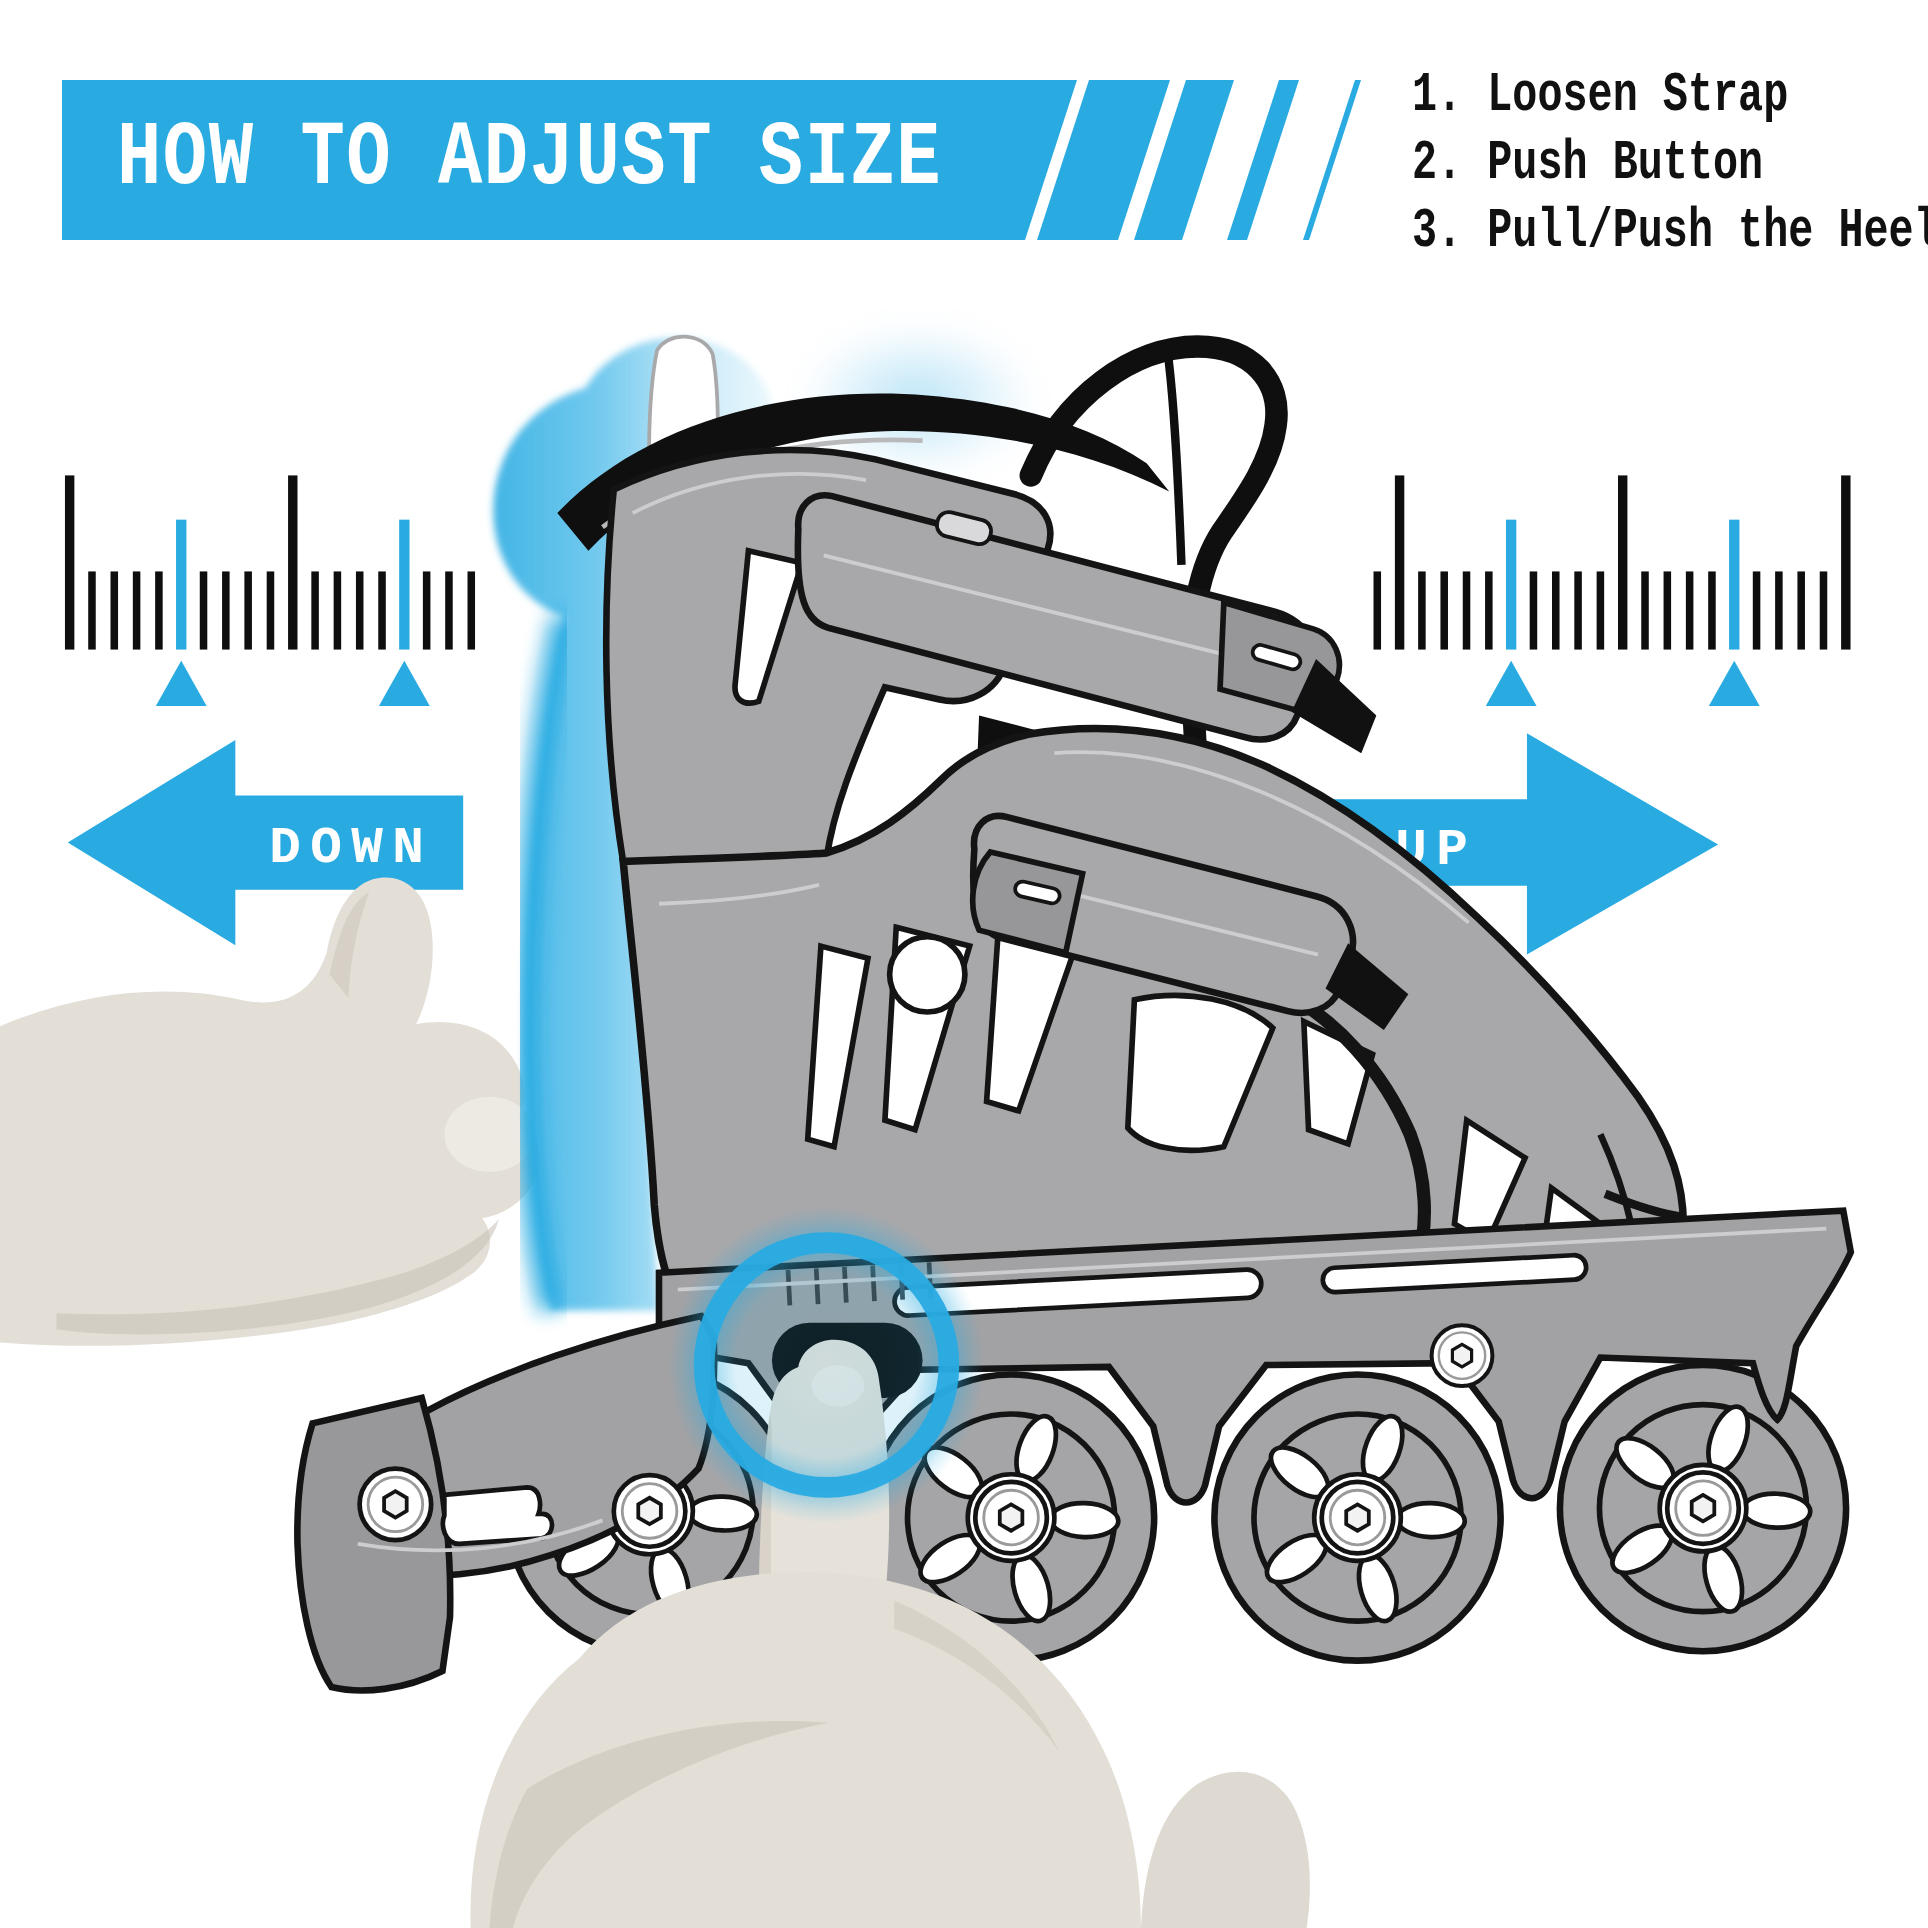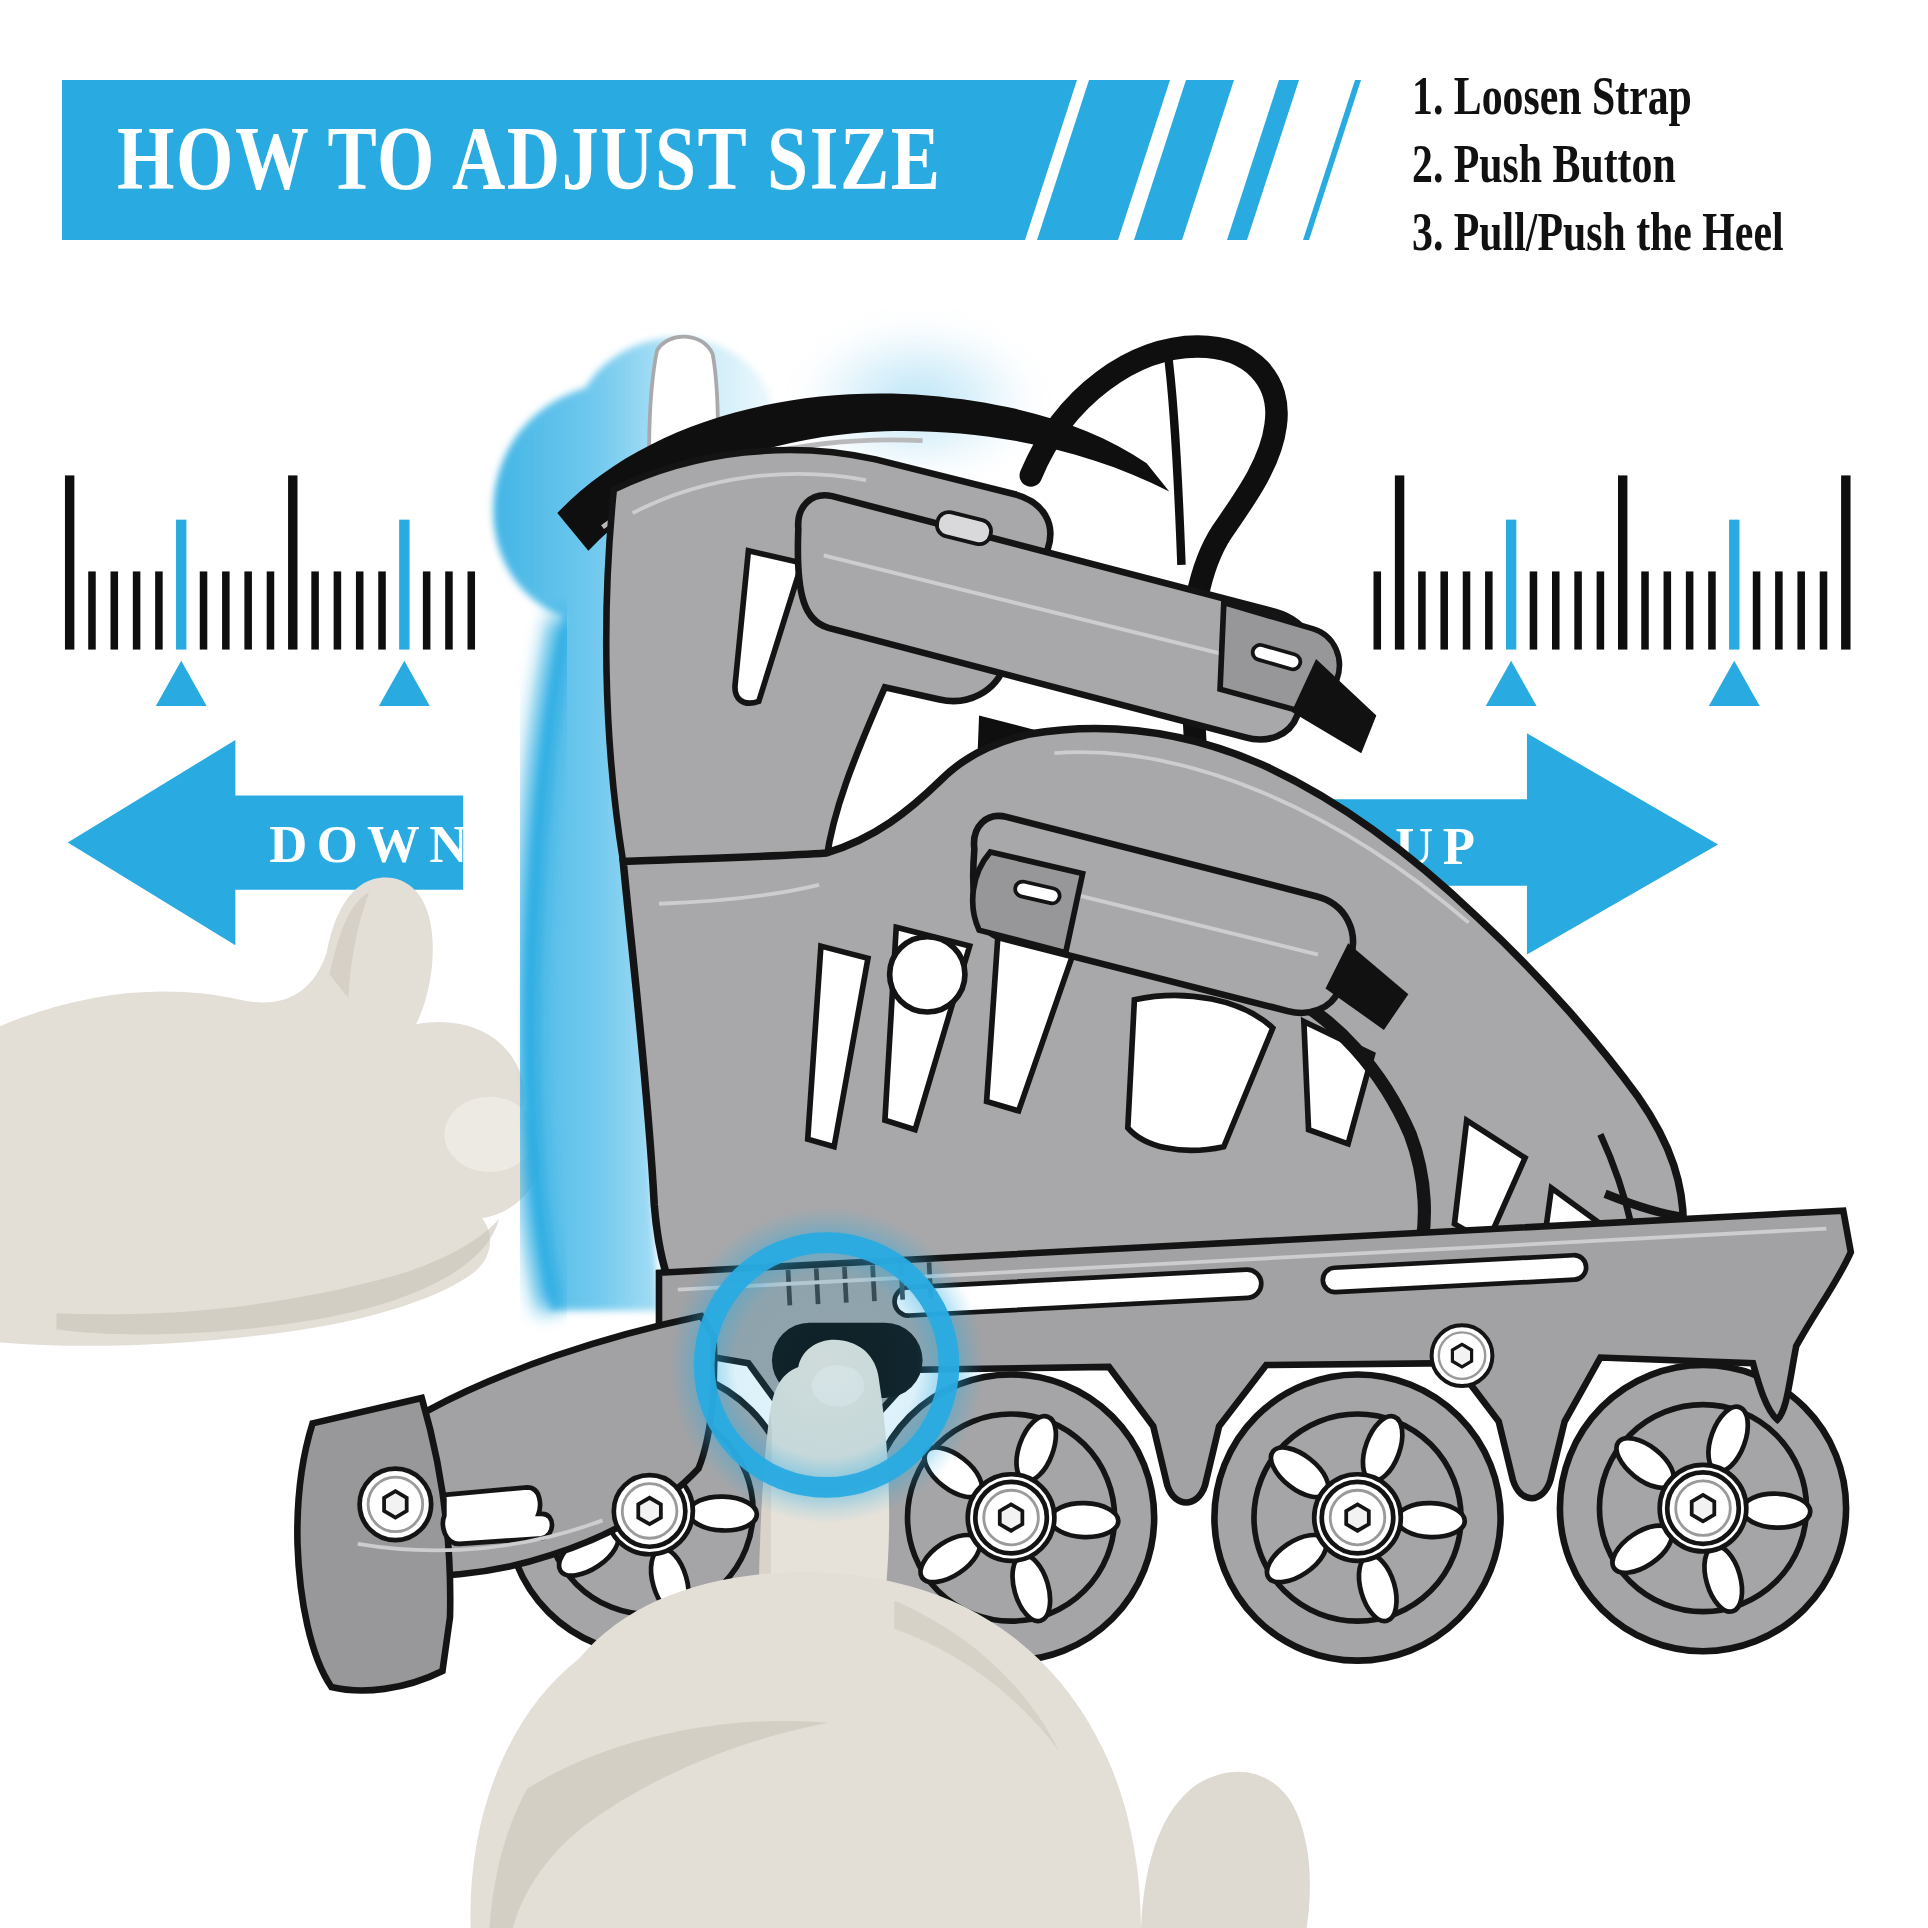--- a/index.html
+++ b/index.html
@@ -1,17 +1,17 @@
 <!DOCTYPE html>
 <html style="--accent: #29ABE2; --ink: #111111;font-size:15px"><head>
 <meta charset="utf-8">
 <style>
   html,body{margin:0;padding:0;background:#fff;}
   .stage{position:relative;width:1928px;height:1928px;background:#fff;overflow:hidden;
-         font-family:Liberation Serif, serif;}
+         font-family:Liberation Mono, monospace;}
   .banner{position:absolute;left:62px;top:80px;width:1015px;height:160px;
           background:var(--accent);}
   .banner-title{display:inline-block;margin-left:55px;line-height:158px;font-size:90px;
           font-weight:800;color:#fff;letter-spacing:1.9px;white-space:nowrap;
           transform:scaleX(.82);transform-origin:left center;}
   .stripe{position:absolute;top:80px;height:160px;background:var(--accent);
           transform:skewX(-18deg);transform-origin:top left;}
   .steps{position:absolute;left:1412px;top:62px;}
   .step{font-size:55px;font-weight:800;color:var(--ink);line-height:68px;white-space:nowrap;
         transform:scaleX(.76);transform-origin:left center;}

